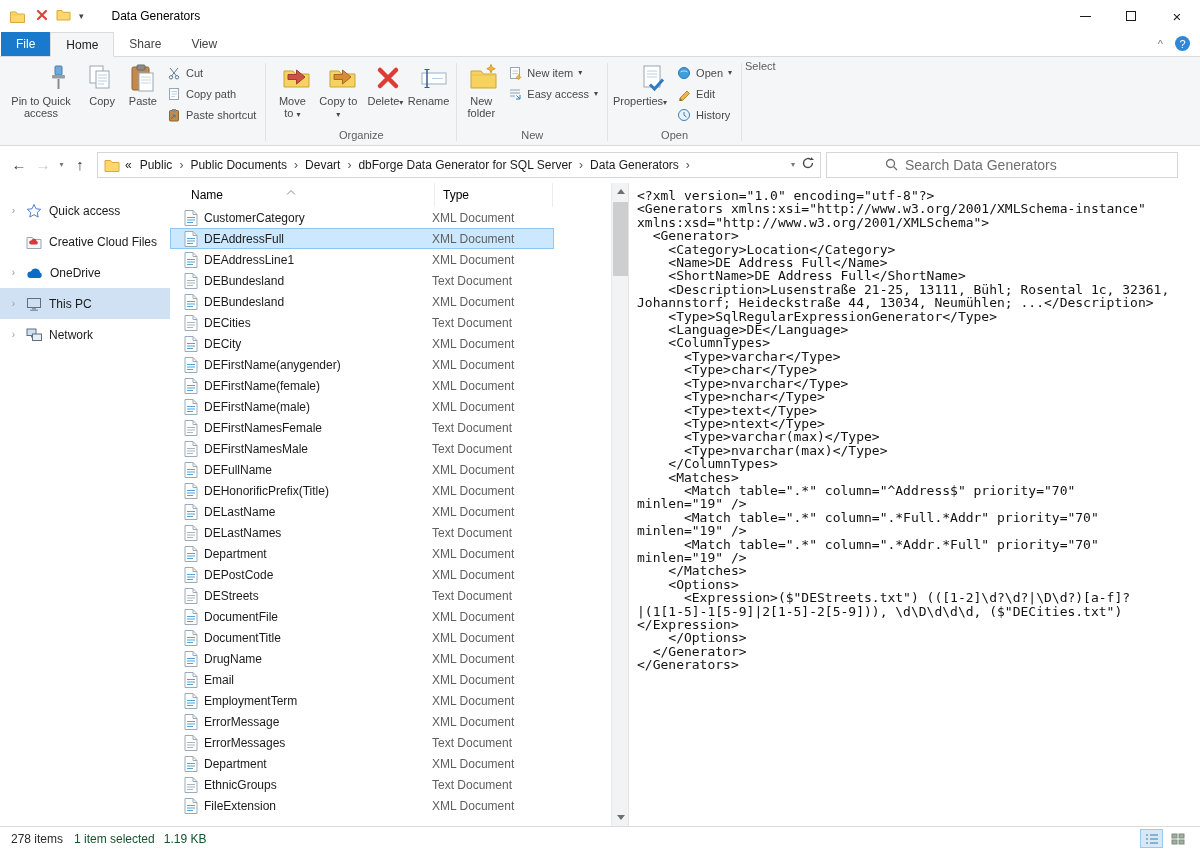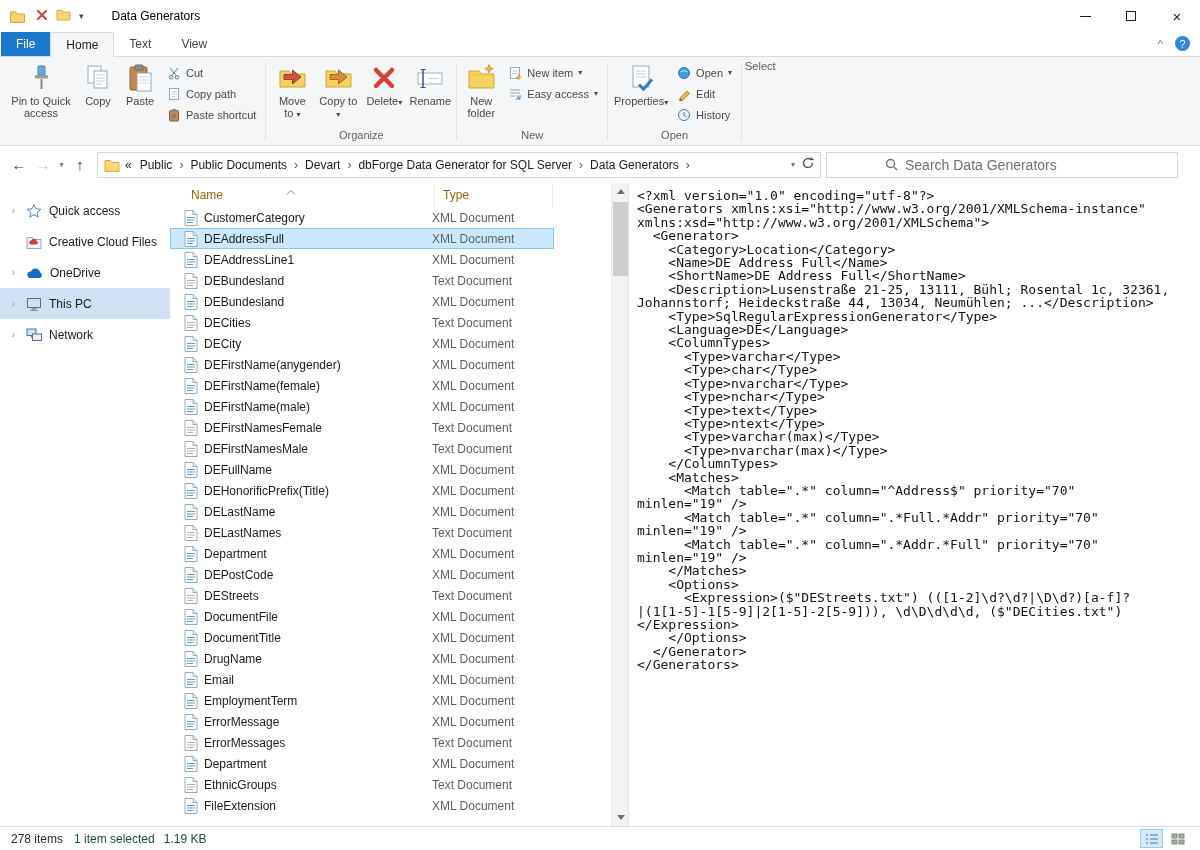--- a/index.html
+++ b/index.html
@@ -25,21 +25,21 @@
 .tab-extras{position:absolute;right:10px;top:4px;display:flex;gap:12px;align-items:center}
 .collapse-chev{color:#777;font-size:11px}
 .help-icon{width:15px;height:15px;border-radius:50%;background:#2f87d7;color:#fff;font-size:11px;display:flex;align-items:center;justify-content:center}
 
 
 .ribbon{height:89px;background:#f5f6f7;border-bottom:1px solid #dadbdc;display:flex;align-items:stretch;padding:2px 2px 0 4px}
 .rgroup{display:flex;flex-direction:column;padding:0 1px}
 .gbtns{flex:1;display:flex;align-items:flex-start;padding-top:1px}
 .glabel{height:17px;font-size:11px;color:#5d5d5d;text-align:center;line-height:15px}
 .gsep{width:1px;background:#e2e3e4;margin:4px 2px}
-.btn-lg{padding:3px 4px 0;display:flex;flex-direction:column;align-items:center;font-size:11px;line-height:12px;color:#494949;text-align:center;height:68px}
+.btn-lg{padding:3px 4px 0;display:flex;flex-direction:column;align-items:flex-end;font-size:11px;line-height:12px;color:#494949;text-align:center;height:68px}
 .btn-lg svg{margin-bottom:2px}
 .btn-lg .lbl{display:block}
 .btn-lg.w70{width:72px}
 .btn-lg.w44{width:46px}
 .btn-lg.w40{width:42px}
 .btn-lg.w56{width:60px}
 .caret{font-size:8px;color:#494949}
 .col-lbl{display:flex;flex-direction:column;align-items:center;gap:1px}
 .scol{display:flex;flex-direction:column;align-items:flex-start;padding-top:2px}
 .btn-sm{display:flex;align-items:center;gap:5px;padding:2px 6px;font-size:11px;color:#494949;height:21px;white-space:nowrap}
@@ -61,21 +61,21 @@
 .search-box input::placeholder{color:#6f6f6f}
 
 
 .main{display:flex;height:643px}
 .sidebar{width:170px;flex:none;padding-top:12px;overflow:hidden}
 .side-item{height:31px;display:flex;align-items:center;padding-left:8px;gap:7px;white-space:nowrap}
 .side-item .chev{width:11px;display:flex;justify-content:center;color:#9a9a9a;font-size:10px}
 .side-item.selected{background:#cfe1f2}
 
 .filelist{width:458px;flex:none;position:relative;padding-right:17px}
-.flheader{height:24px;display:flex;color:#a16207;position:relative}
+.flheader{height:24px;display:flex;color:#000000;position:relative}
 .hcell{display:flex;align-items:center;border-right:1px solid #ececec}
 .hcell.name{width:265px;padding-left:21px}
 .hcell.type{width:118px;padding-left:8px}
 .sortmark{position:absolute;left:116px;top:1px}
 .rows{}
 .row{height:21px;display:flex;align-items:center;width:384px;border:1px solid transparent;padding-left:13px}
 .row.selected{background:#cce8ff;border-color:#8ec6f2}
 .row .doc-icon{flex:none;margin-right:6px}
 .cell-name{width:228px;overflow:hidden;white-space:nowrap}
 .cell-type{color:#5f5f5f;white-space:nowrap}
@@ -128,21 +128,21 @@
       </span>
     <span class="win-btn">
         <span class="close-glyph">×</span>
       </span>
   </div>
 </div>
 
 <div class="tabrow">
   <div class="tab file">File</div>
   <div class="tab active">Home</div>
-  <div class="tab">Text</div>
+  <div class="tab">Share</div>
   <div class="tab">View</div>
   <div class="tab-extras">
     <span class="collapse-chev">^</span>
     <span class="help-icon">?</span>
   </div>
 </div>
 
 <div class="ribbon">
 
   <div class="rgroup">

